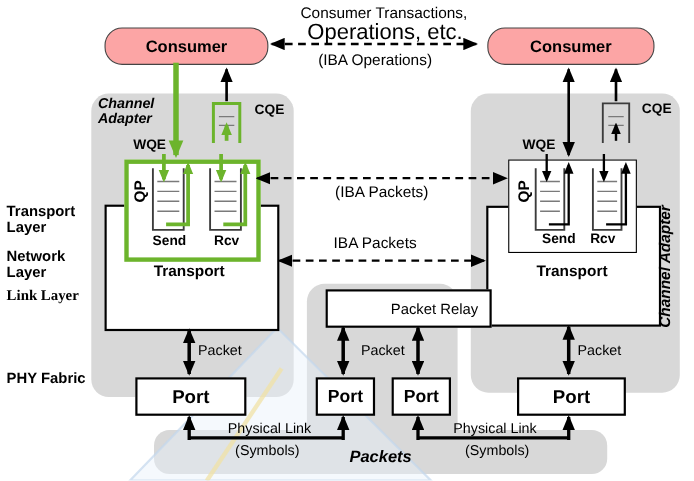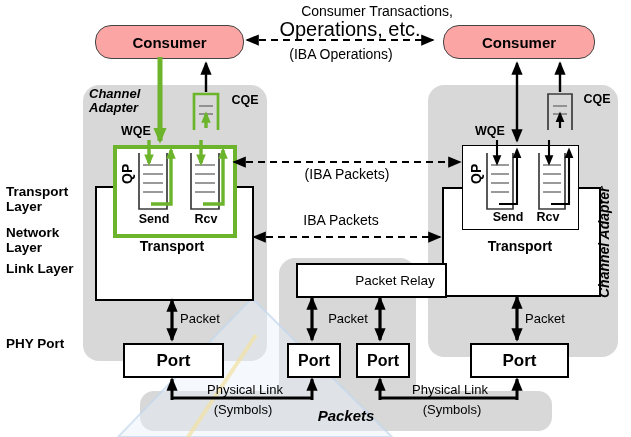--- a/index.html
+++ b/index.html
@@ -156,31 +156,31 @@
     </g>
 
     <g>
       <path class="bucket" d="M539,153 V209 H565 V153"></path>
       <path class="qlines" d="M543,165 H561 M543,174 H561 M543,183 H561 M543,192 H561"></path>
       <line class="sb2" x1="549" y1="140" x2="549" y2="163" marker-end="url(#mb2)"></line>
       <path class="sb2" d="M551,204 H569 V150" marker-end="url(#mb2)"></path>
     </g>
   </svg>
 
-  <div class="lbl c md" style="left:349px;top:3px;font-size:14px;margin-left:28px;">Consumer Transactions,</div>
+  <div class="lbl c md" style="left:349px;top:3px;font-size:14px;">Consumer Transactions,</div>
   <div class="lbl c md" style="left:350px;top:18px;font-size:20px;">Operations, etc.</div>
   <div class="lbl c md" style="left:341px;top:46px;font-size:14px;">(IBA Operations)</div>
 
   <div class="lbl c" style="left:347px;top:166px;font-size:14px;">(IBA Packets)</div>
   <div class="lbl c" style="left:341px;top:212px;font-size:14px;">IBA Packets</div>
 
   <div class="layerlbl" style="top:225px;">Network Layer</div>
   <div class="layerlbl" style="top:184px;">Transport Layer</div>
-  <div class="layerlbl" style="top:261px;">Link Layer</div>
-  <div class="layerlbl" style="top:336px;">PHY Port</div>
+  <div class="layerlbl" style="top:261px;font-family:Liberation Serif, serif;">Link Layer</div>
+  <div class="layerlbl" style="top:336px;">PHY Fabric</div>
 
   <div class="lbl b i" style="left:89px;top:87px;font-size:13px;line-height:14px;width:72px;white-space:normal;">Channel Adapter</div>
   <div class="lbl c b sm" style="left:136px;top:124px;">WQE</div>
   <div class="lbl c b sm" style="left:245px;top:93px;">CQE</div>
   <div class="lbl b rot" style="left:119px;top:184px;font-size:14px;">QP</div>
   <div class="lbl c b sm" style="left:154px;top:212px;">Send</div>
   <div class="lbl c b sm" style="left:206px;top:212px;">Rcv</div>
   <div class="lbl c b" style="left:172px;top:238px;font-size:14px;">Transport</div>
   <div class="lbl" style="left:180px;top:311px;font-size:13px;">Packet</div>
 

